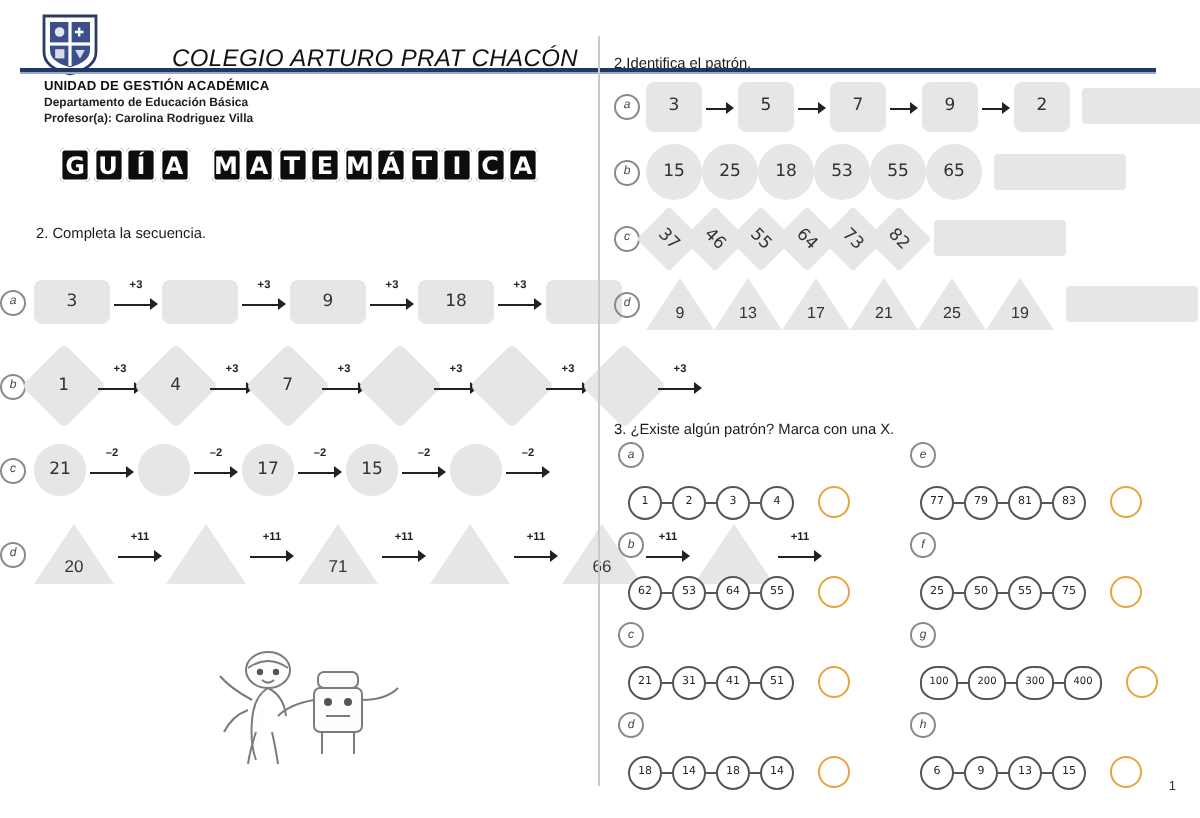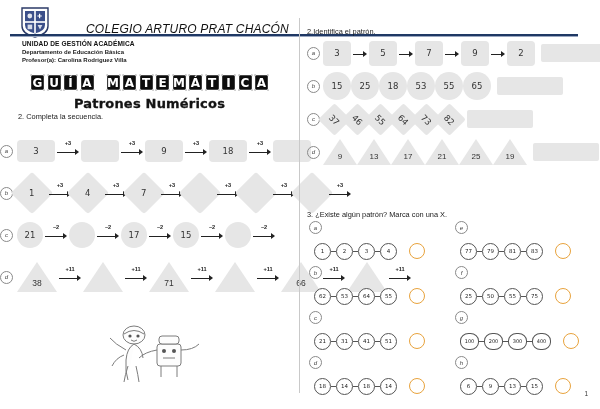--- a/index.html
+++ b/index.html
@@ -163,21 +163,20 @@
           <div class="tile">A</div>
           <div class="tile">T</div>
           <div class="tile">E</div>
           <div class="tile">M</div>
           <div class="tile">Á</div>
           <div class="tile">T</div>
           <div class="tile">I</div>
           <div class="tile">C</div>
           <div class="tile">A</div>
         </div>
-      <div class="subtitle">Patrones Numéricos</div>
     </div>
 
     <div style="position:absolute;left:18px;top:112px;" class="qtext">2. Completa la secuencia.</div>
 
     <div class="ex1">
         <div class="ex1row">
           <div class="rowlabel">a</div>
           <div class="cells">
             <div class="shape sq">3</div>
             <div class="arrow">
@@ -291,21 +290,21 @@
               <div class="lbl">–2</div>
               <div class="ln"></div>
               <div class="hd"></div>
             </div>
           </div>
         </div>
         <div class="ex1row">
           <div class="rowlabel">d</div>
           <div class="cells">
             <div class="tri">
-              <span>38</span>
+              <span>20</span>
             </div>
             <div class="arrow">
               <div class="lbl">+11</div>
               <div class="ln"></div>
               <div class="hd"></div>
             </div>
             <div class="tri">
               <span></span>
             </div>
             <div class="arrow">

